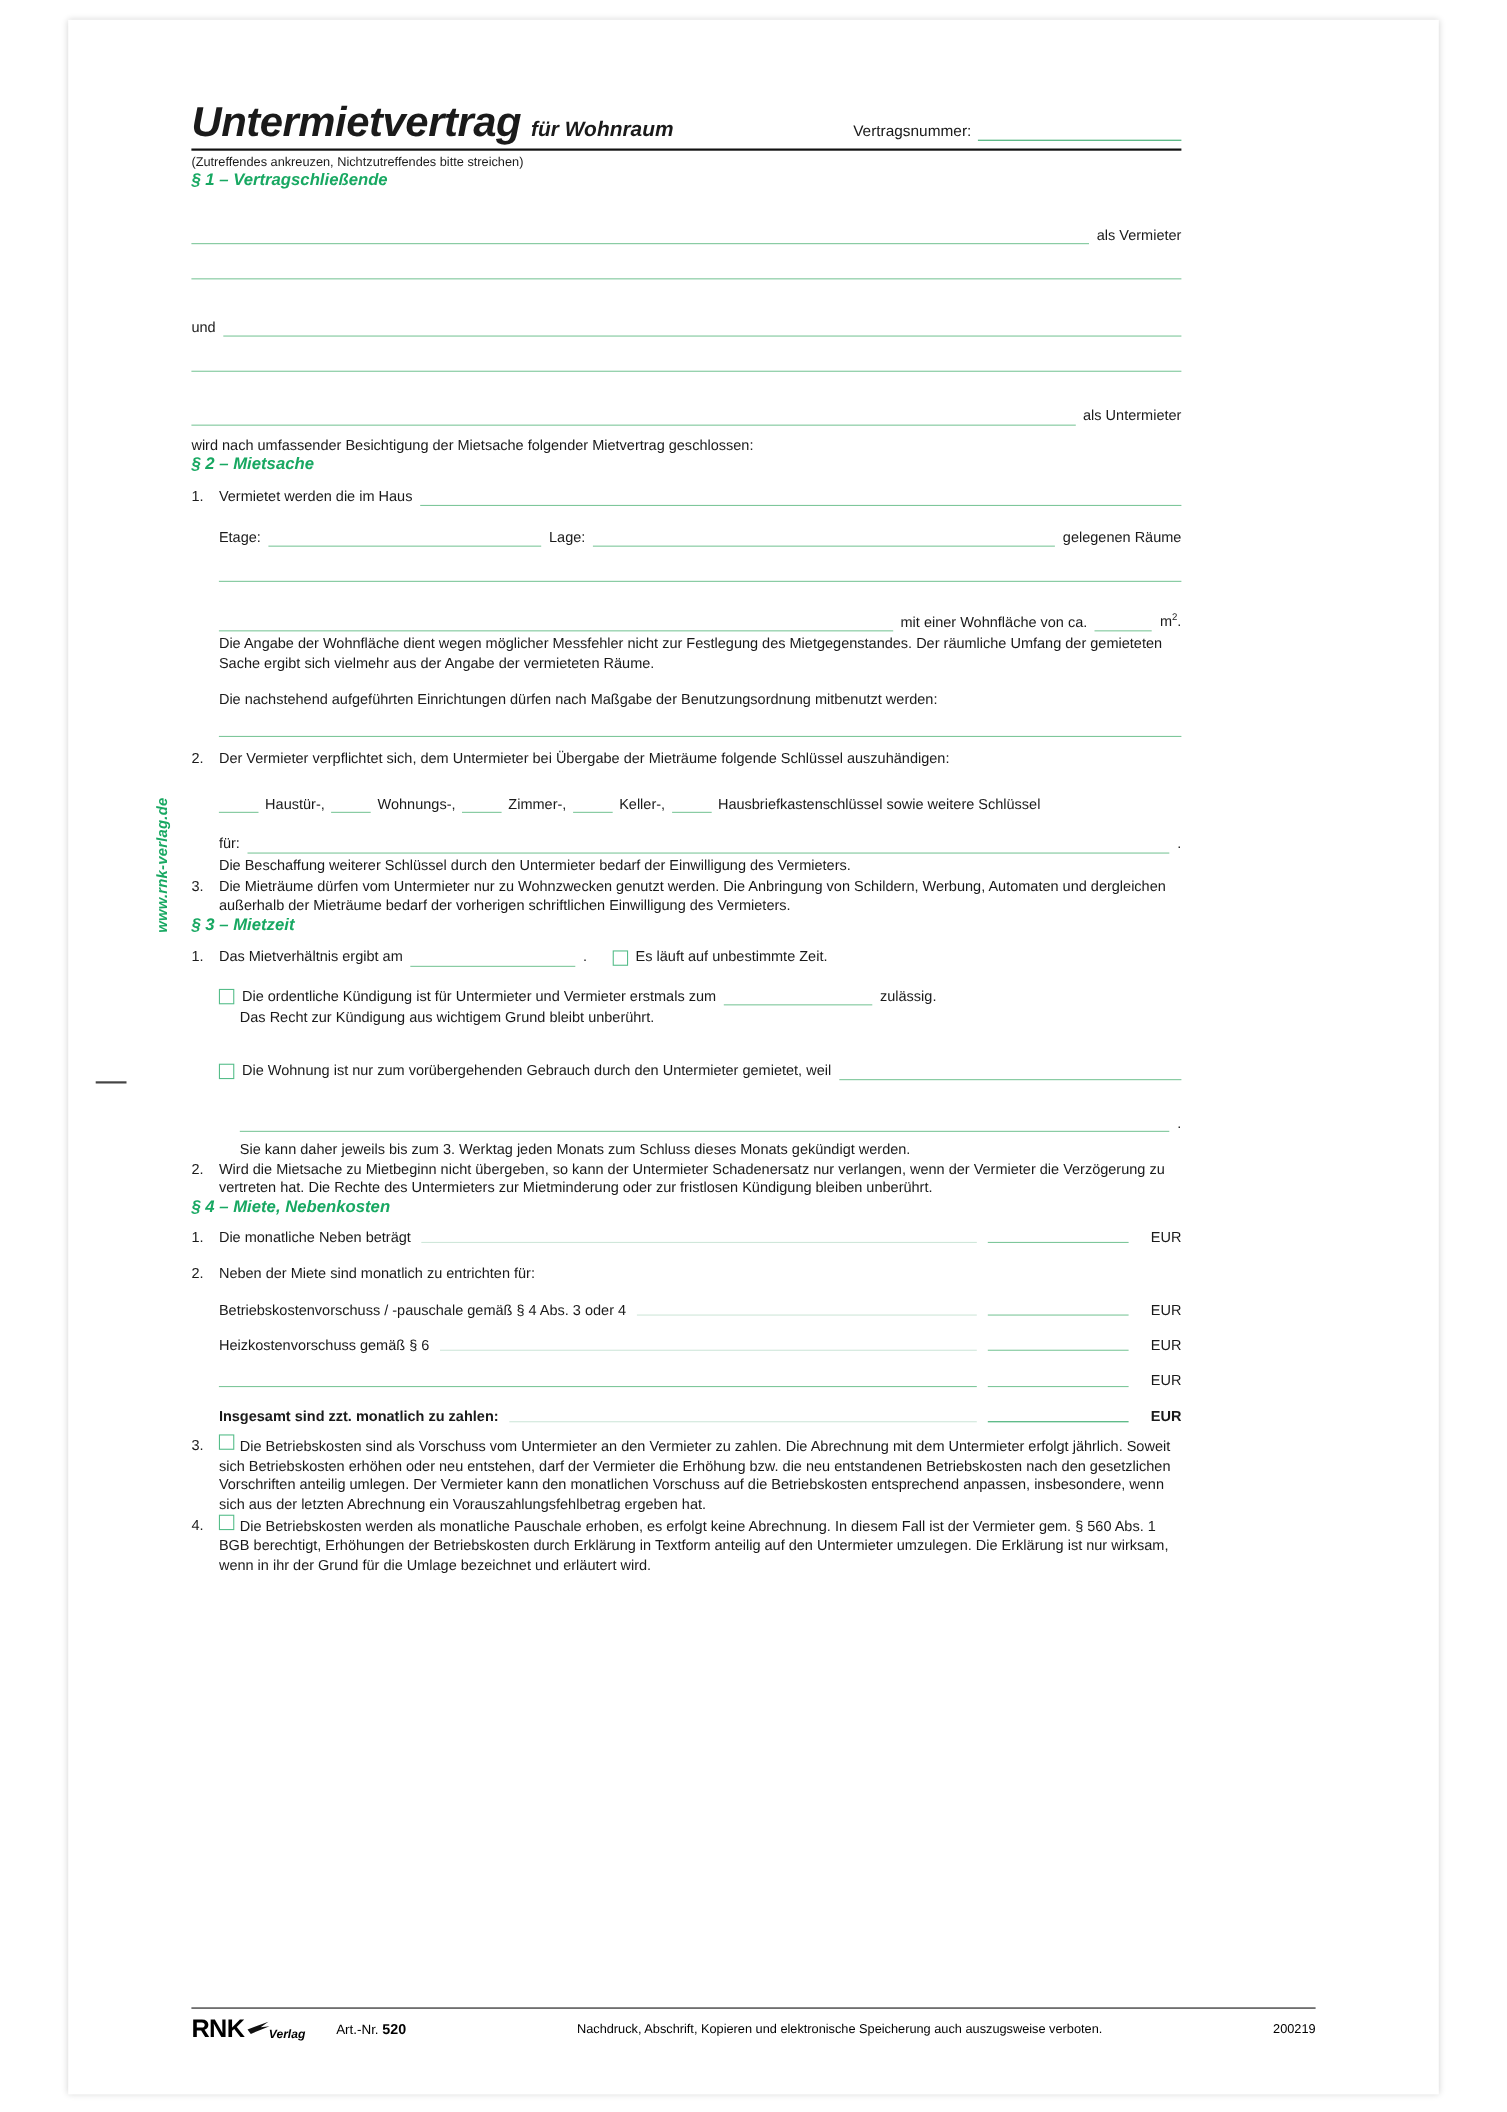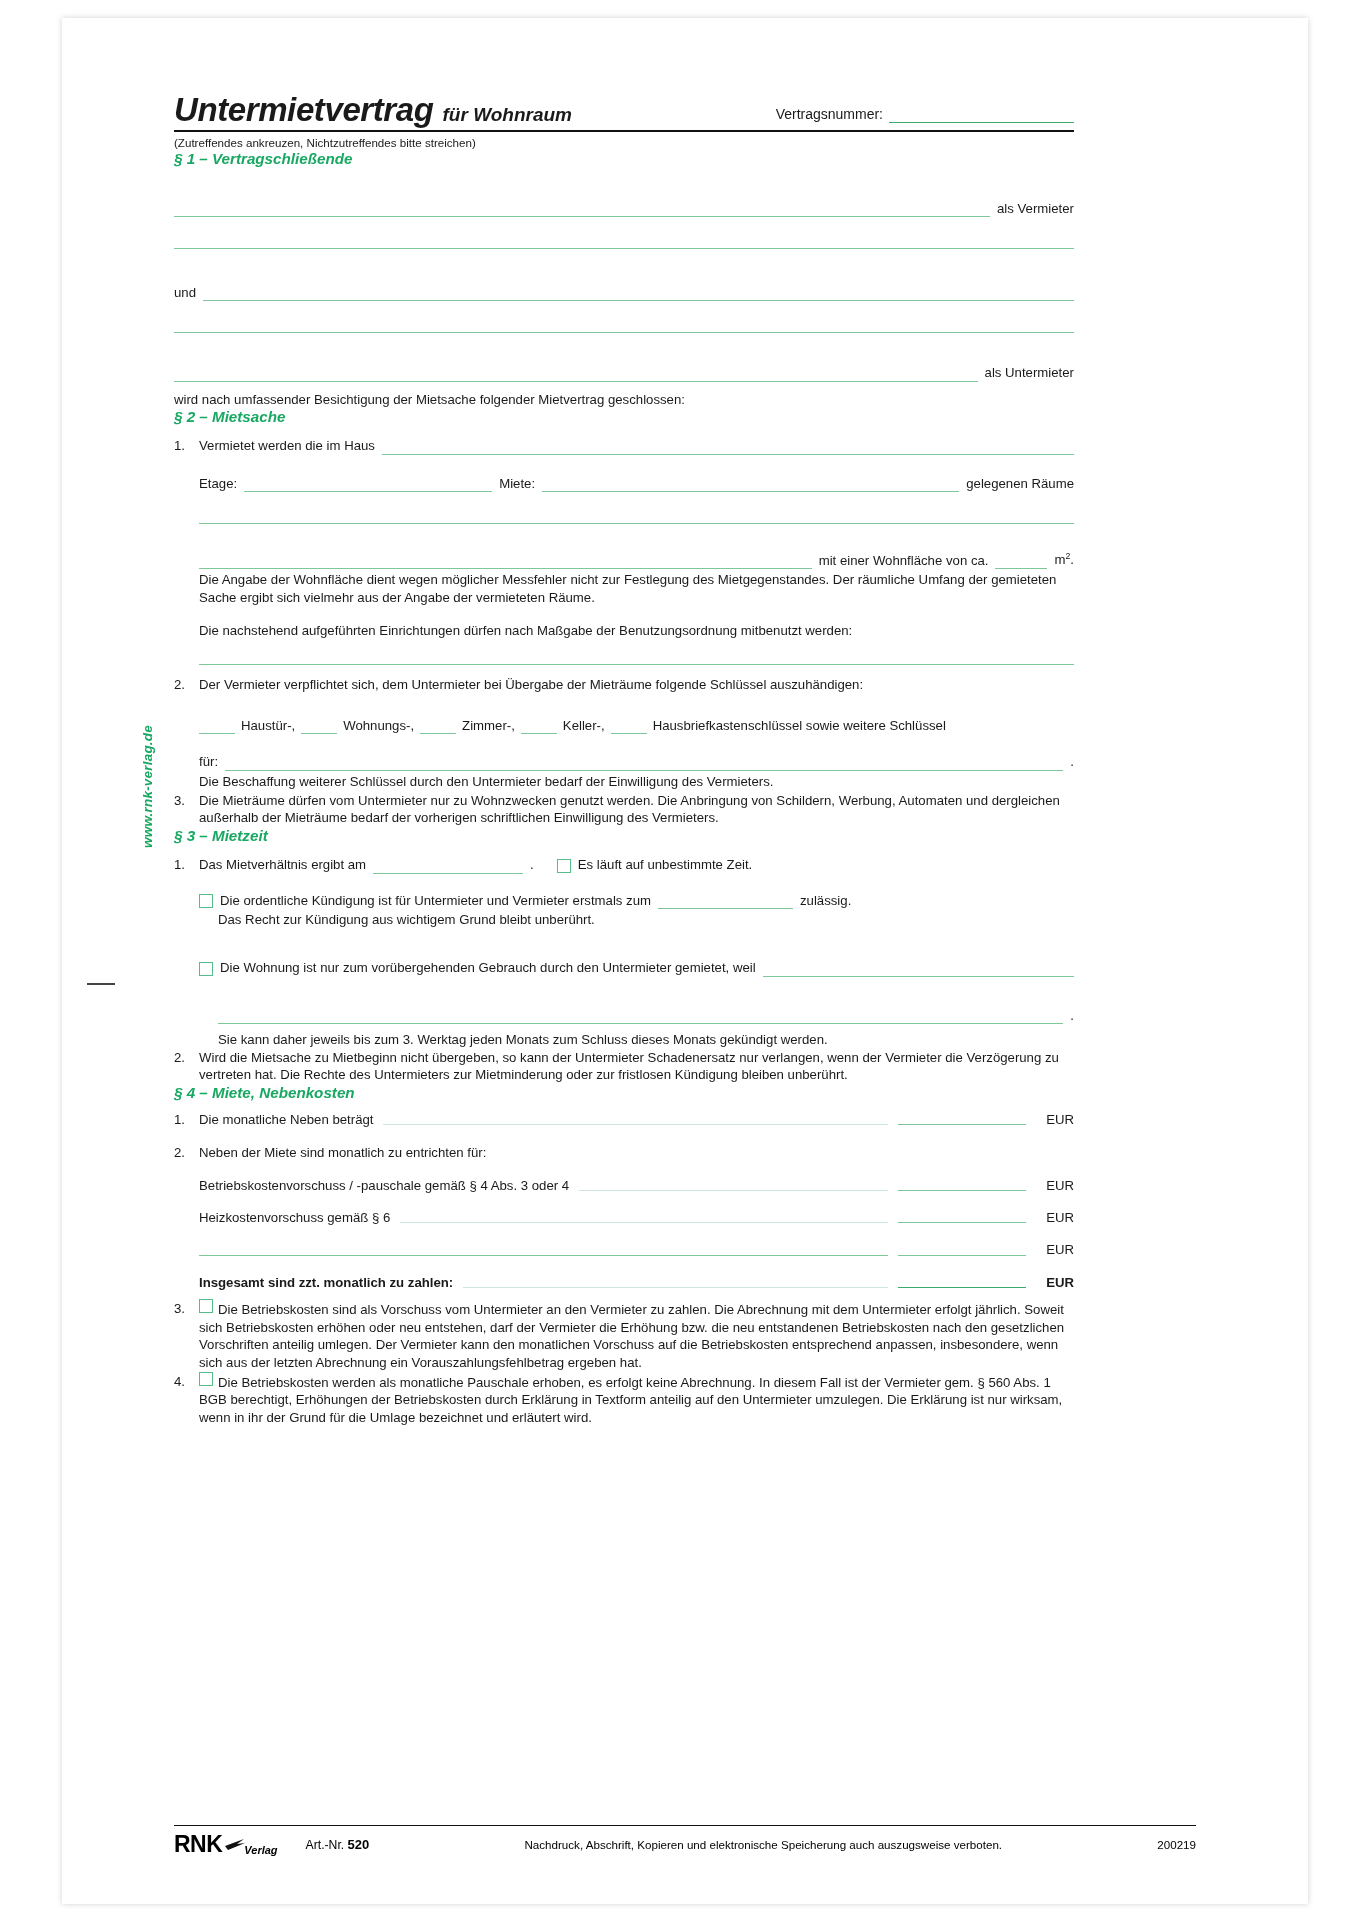--- a/index.html
+++ b/index.html
@@ -24,21 +24,21 @@
     left:112px;top:75px;
     width:900px;
     color:#1a1a1a;
     font-size:13.2px;
     line-height:1.32;
   }
   
   .titlerow{display:flex;align-items:flex-end;justify-content:space-between;}
   .titleblock{display:flex;align-items:baseline;gap:9px;}
   .maintitle{
-    font-size:33px;font-weight:bold;font-style:italic;
+    font-size:38px;font-weight:bold;font-style:italic;
     letter-spacing:-.4px;line-height:1;
     font-family:"Liberation Sans",sans-serif;
   }
   .subtitle{font-size:19px;font-weight:bold;font-style:italic;line-height:1;}
   .vnum{display:flex;align-items:flex-end;gap:6px;font-size:14px;padding-bottom:3px;}
   .vnum .lab{white-space:nowrap;}
   .vnum .ln{width:185px;border-bottom:1.4px solid #3aab6e;height:13px;}
   .rule{border-top:2.2px solid #111;margin-top:4px;}
   .note{font-size:11.6px;margin-top:3px;}
 
@@ -174,21 +174,21 @@
             <span class="lbl">Vermietet werden die im Haus</span>
             <span class="fl"></span>
           </span>
         </span>
       </div>
 
       <div class="indent" style="margin-top:20px;">
         <div class="row">
           <span class="lbl">Etage:</span>
           <span class="fl" style="max-width:248px;"></span>
-          <span class="lbl">Miete:</span>
+          <span class="lbl">Lage:</span>
           <span class="fl"></span>
           <span class="lbl">gelegenen Räume</span>
         </div>
 
         <div class="row" style="margin-top:31px;">
           <span class="fl"></span>
         </div>
 
         <div class="row" style="margin-top:27px;">
           <span class="fl"></span>

